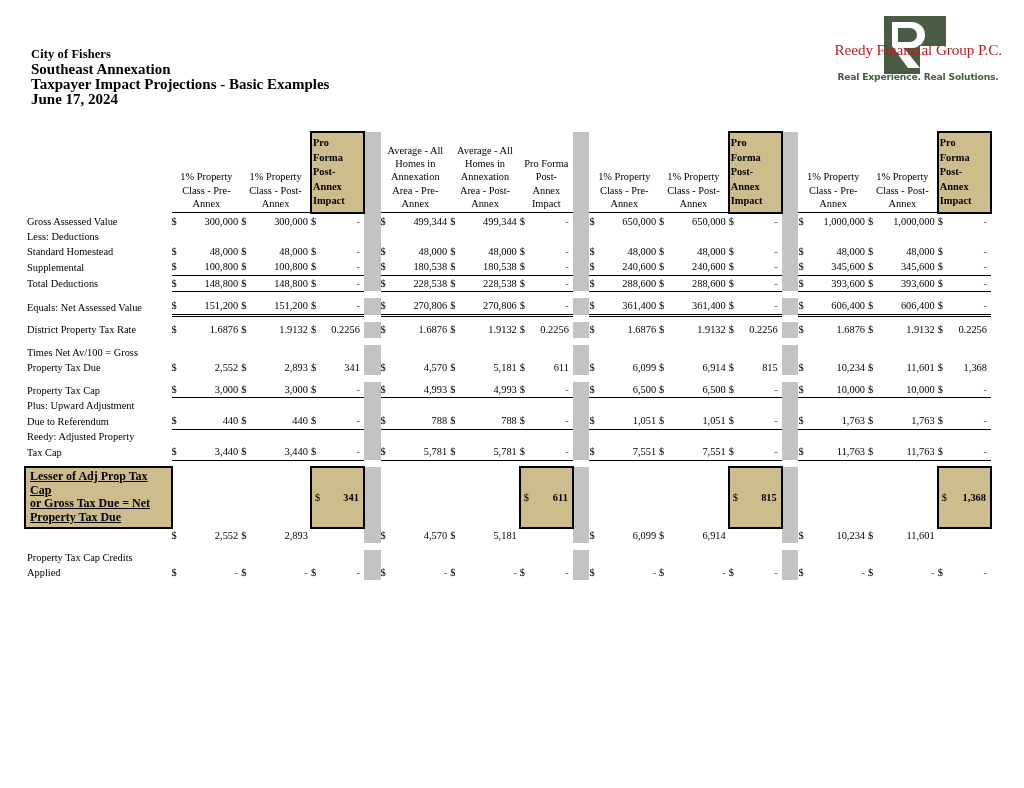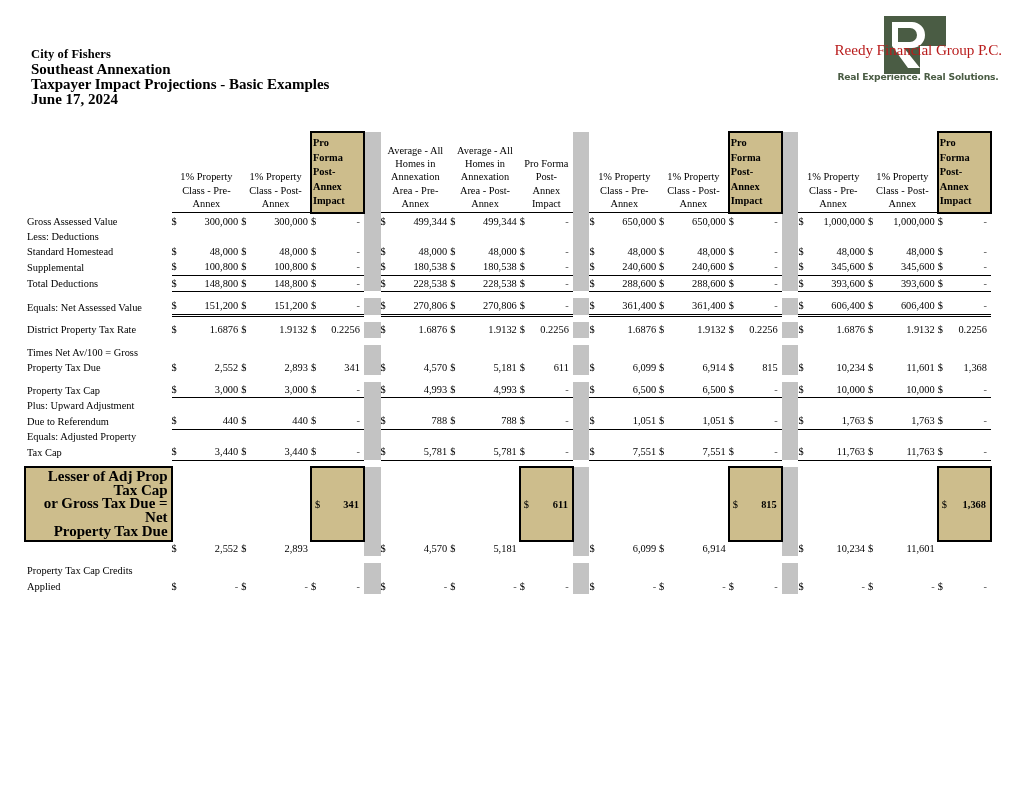--- a/index.html
+++ b/index.html
@@ -52,22 +52,22 @@
   .hdr-box { background: #cdbd8c; border: 2.2px solid #000; font-weight: bold;
              line-height: 14.5px; padding: 3px 1px 3px 1px; text-align: left;
              font-size: 10.4px; }
   .hdr-bottomline { border-bottom: 1.2px solid #000; }
 
   .cell-box { background: #cdbd8c; border: 2.2px solid #000; }
   .cell-box-l { border-right: none; }
   .cell-box-r { border-left: none; }
 
   .lbl-box { background: #cdbd8c; border: 2.2px solid #000; font-weight: bold;
-             font-size: 15px; line-height: 13.6px; padding: 2px 3px 2px 4px;
-             text-align: right; }
+             font-size: 12px; line-height: 13.6px; padding: 2px 3px 2px 4px;
+             text-align: left; text-decoration: underline; }
 
   .dash { color: #555; }
 
   
   .footer { position: absolute; top: 758px; left: 0; width: 1024px; font-size: 9.6px; }
   .footer-c { position: absolute; left: 391px; top: 0; }
   .footer-p { position: absolute; left: 967px; top: 0; margin-top: 8px; }
 </style>
 </head>
 <body>
@@ -533,21 +533,21 @@
       <td class="gapbar"></td>
       <td class="cur ul">$</td>
       <td class="num ul">1,763</td>
       <td class="cur ul">$</td>
       <td class="num ul">1,763</td>
       <td class="impcur ul">$</td>
       <td class="impnum dash ul">-</td>
     </tr>
 
     <tr class="datarow">
-      <td class="lbl">Equals: Adjusted Property</td>
+      <td class="lbl">Reedy: Adjusted Property</td>
       <td colspan="6"></td>
       <td class="gapbar"></td>
       <td colspan="6"></td>
       <td class="gapbar"></td>
       <td colspan="6"></td>
       <td class="gapbar"></td>
       <td colspan="6"></td>
     </tr>
 
     <tr class="datarow">

